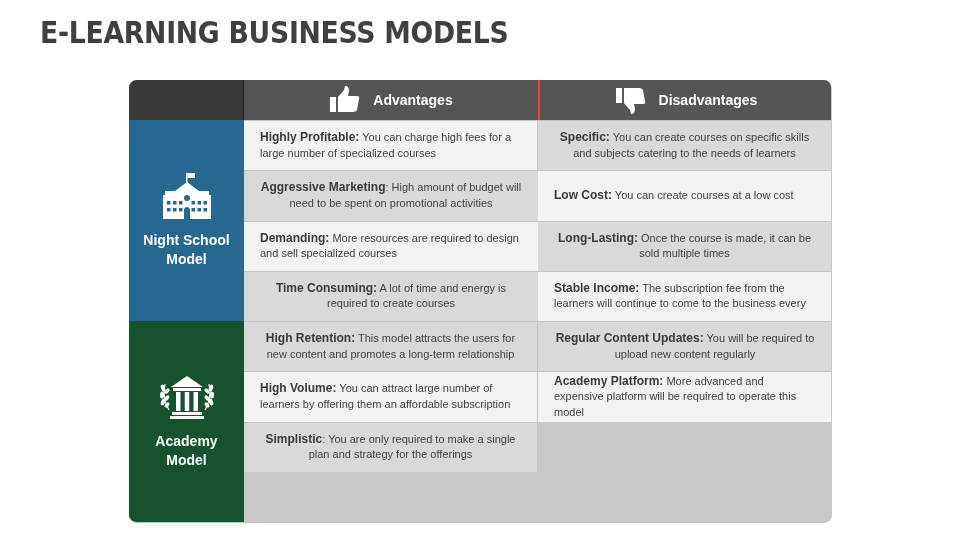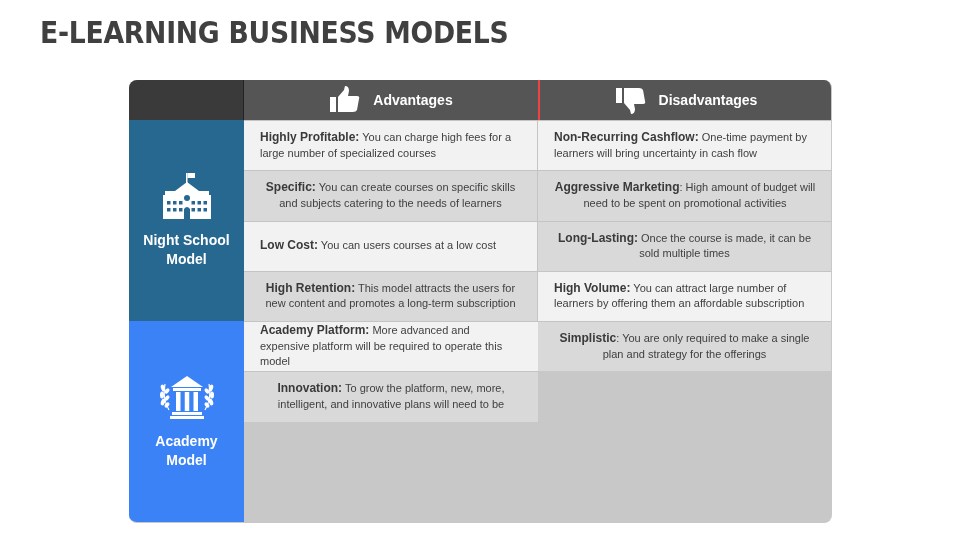--- a/index.html
+++ b/index.html
@@ -34,21 +34,21 @@
     }
     .hdr + .hdr { border-left: 2px solid #ef4444; }
     .hdr svg { width: 32px; height: 28px; fill: #ffffff; }
     .model {
       grid-column: 1; color: #ffffff;
       display: flex; flex-direction: column; align-items: center; justify-content: center;
       text-align: center; font-weight: bold; font-size: 14px; line-height: 19px;
       gap: 12px;
     }
     .model.night { grid-row: 2 / span 4; background: #276891; }
-    .model.academy { grid-row: 6 / span 4; background: #3b82f6; }
+    .model.academy { grid-row: 6 / span 4; background: #14532d; }
     .model svg { width: 56px; height: 46px; fill: #ffffff; }
     .cell {
       padding: 0 16px; display: flex; align-items: center;
       font-size: 11px; line-height: 15.5px; color: #404040;
       border-top: 1px solid #c4c4c4;
     }
     .cell.adv { border-right: 1px solid #c4c4c4; }
     .cell.light { background: #f2f2f2; }
     .cell.dark { background: #d9d9d9; text-align: center; }
     .cell b { font-size: 12px; color: #3a3a3a; }
@@ -101,37 +101,40 @@
     </svg>
     <div>
       <div>Night School</div>
       <div>Model</div>
     </div>
   </div>
 
   <div class="cell adv light">
       <span><b>Highly Profitable:</b><span> You can charge high fees for a large number of specialized courses</span></span>
     </div>
-  <div class="cell light">
-      <span><b>Non-Recurring Cashflow:</b><span> One-time payment by learners will bring uncertainty in cash flow</span></span>
-    </div>
 
   <div class="cell adv dark">
       <span><b>Specific:</b><span> You can create courses on specific skills and subjects catering to the needs of learners</span></span>
     </div>
   <div class="cell dark">
       <span><b>Aggressive Marketing</b><span>: High amount of budget will need to be spent on promotional activities</span></span>
     </div>
 
   <div class="cell adv light">
-      <span><b>Low Cost:</b><span> You can users courses at a low cost</span></span>
+      <span><b>Low Cost:</b><span> You can create courses at a low cost</span></span>
+    </div>
+  <div class="cell light">
+      <span><b>Demanding:</b><span> More resources are required to design and sell specialized courses</span></span>
     </div>
 
   <div class="cell adv dark">
       <span><b>Long-Lasting:</b><span> Once the course is made, it can be sold multiple times</span></span>
+    </div>
+  <div class="cell dark">
+      <span><b>Time Consuming:</b><span> A lot of time and energy is required to create courses</span></span>
     </div>
 
   <div class="model academy">
     <svg viewBox="0 0 56 46">
       <path d="M28 2 L44 13 L12 13 Z"></path>
       <rect x="14" y="14" width="28" height="3"></rect>
       <rect x="17" y="18" width="4.5" height="19"></rect>
       <rect x="25.75" y="18" width="4.5" height="19"></rect>
       <rect x="34.5" y="18" width="4.5" height="19"></rect>
       <rect x="13" y="38" width="30" height="3"></rect>
@@ -152,31 +155,34 @@
         <ellipse cx="48" cy="31" rx="1.8" ry="3" transform="rotate(-40 48 31)"></ellipse>
         <path d="M50 10 Q53 24 46 36" stroke="#ffffff" stroke-width="1.2" fill="none"></path>
       </g>
     </svg>
     <div>
       <div>Academy</div>
       <div>Model</div>
     </div>
   </div>
 
+  <div class="cell adv light">
+      <span><b>Stable Income:</b><span> The subscription fee from the learners will continue to come to the business every</span></span>
+    </div>
 
   <div class="cell adv dark">
-      <span><b>High Retention:</b><span> This model attracts the users for new content and promotes a long-term subscription</span></span>
+      <span><b>High Retention:</b><span> This model attracts the users for new content and promotes a long-term relationship</span></span>
+    </div>
+  <div class="cell dark">
+      <span><b>Regular Content Updates:</b><span> You will be required to upload new content regularly</span></span>
     </div>
 
   <div class="cell adv light">
       <span><b>High Volume:</b><span> You can attract large number of learners by offering them an affordable subscription</span></span>
     </div>
   <div class="cell light">
       <span><b>Academy Platform:</b><span> More advanced and expensive platform will be required to operate this model</span></span>
     </div>
 
   <div class="cell adv dark">
       <span><b>Simplistic</b><span>: You are only required to make a single plan and strategy for the offerings</span></span>
     </div>
-  <div class="cell dark">
-      <span><b>Innovation:</b><span> To grow the platform, new, more, intelligent, and innovative plans will need to be</span></span>
-    </div>
 </div>
 
 </body></html>

